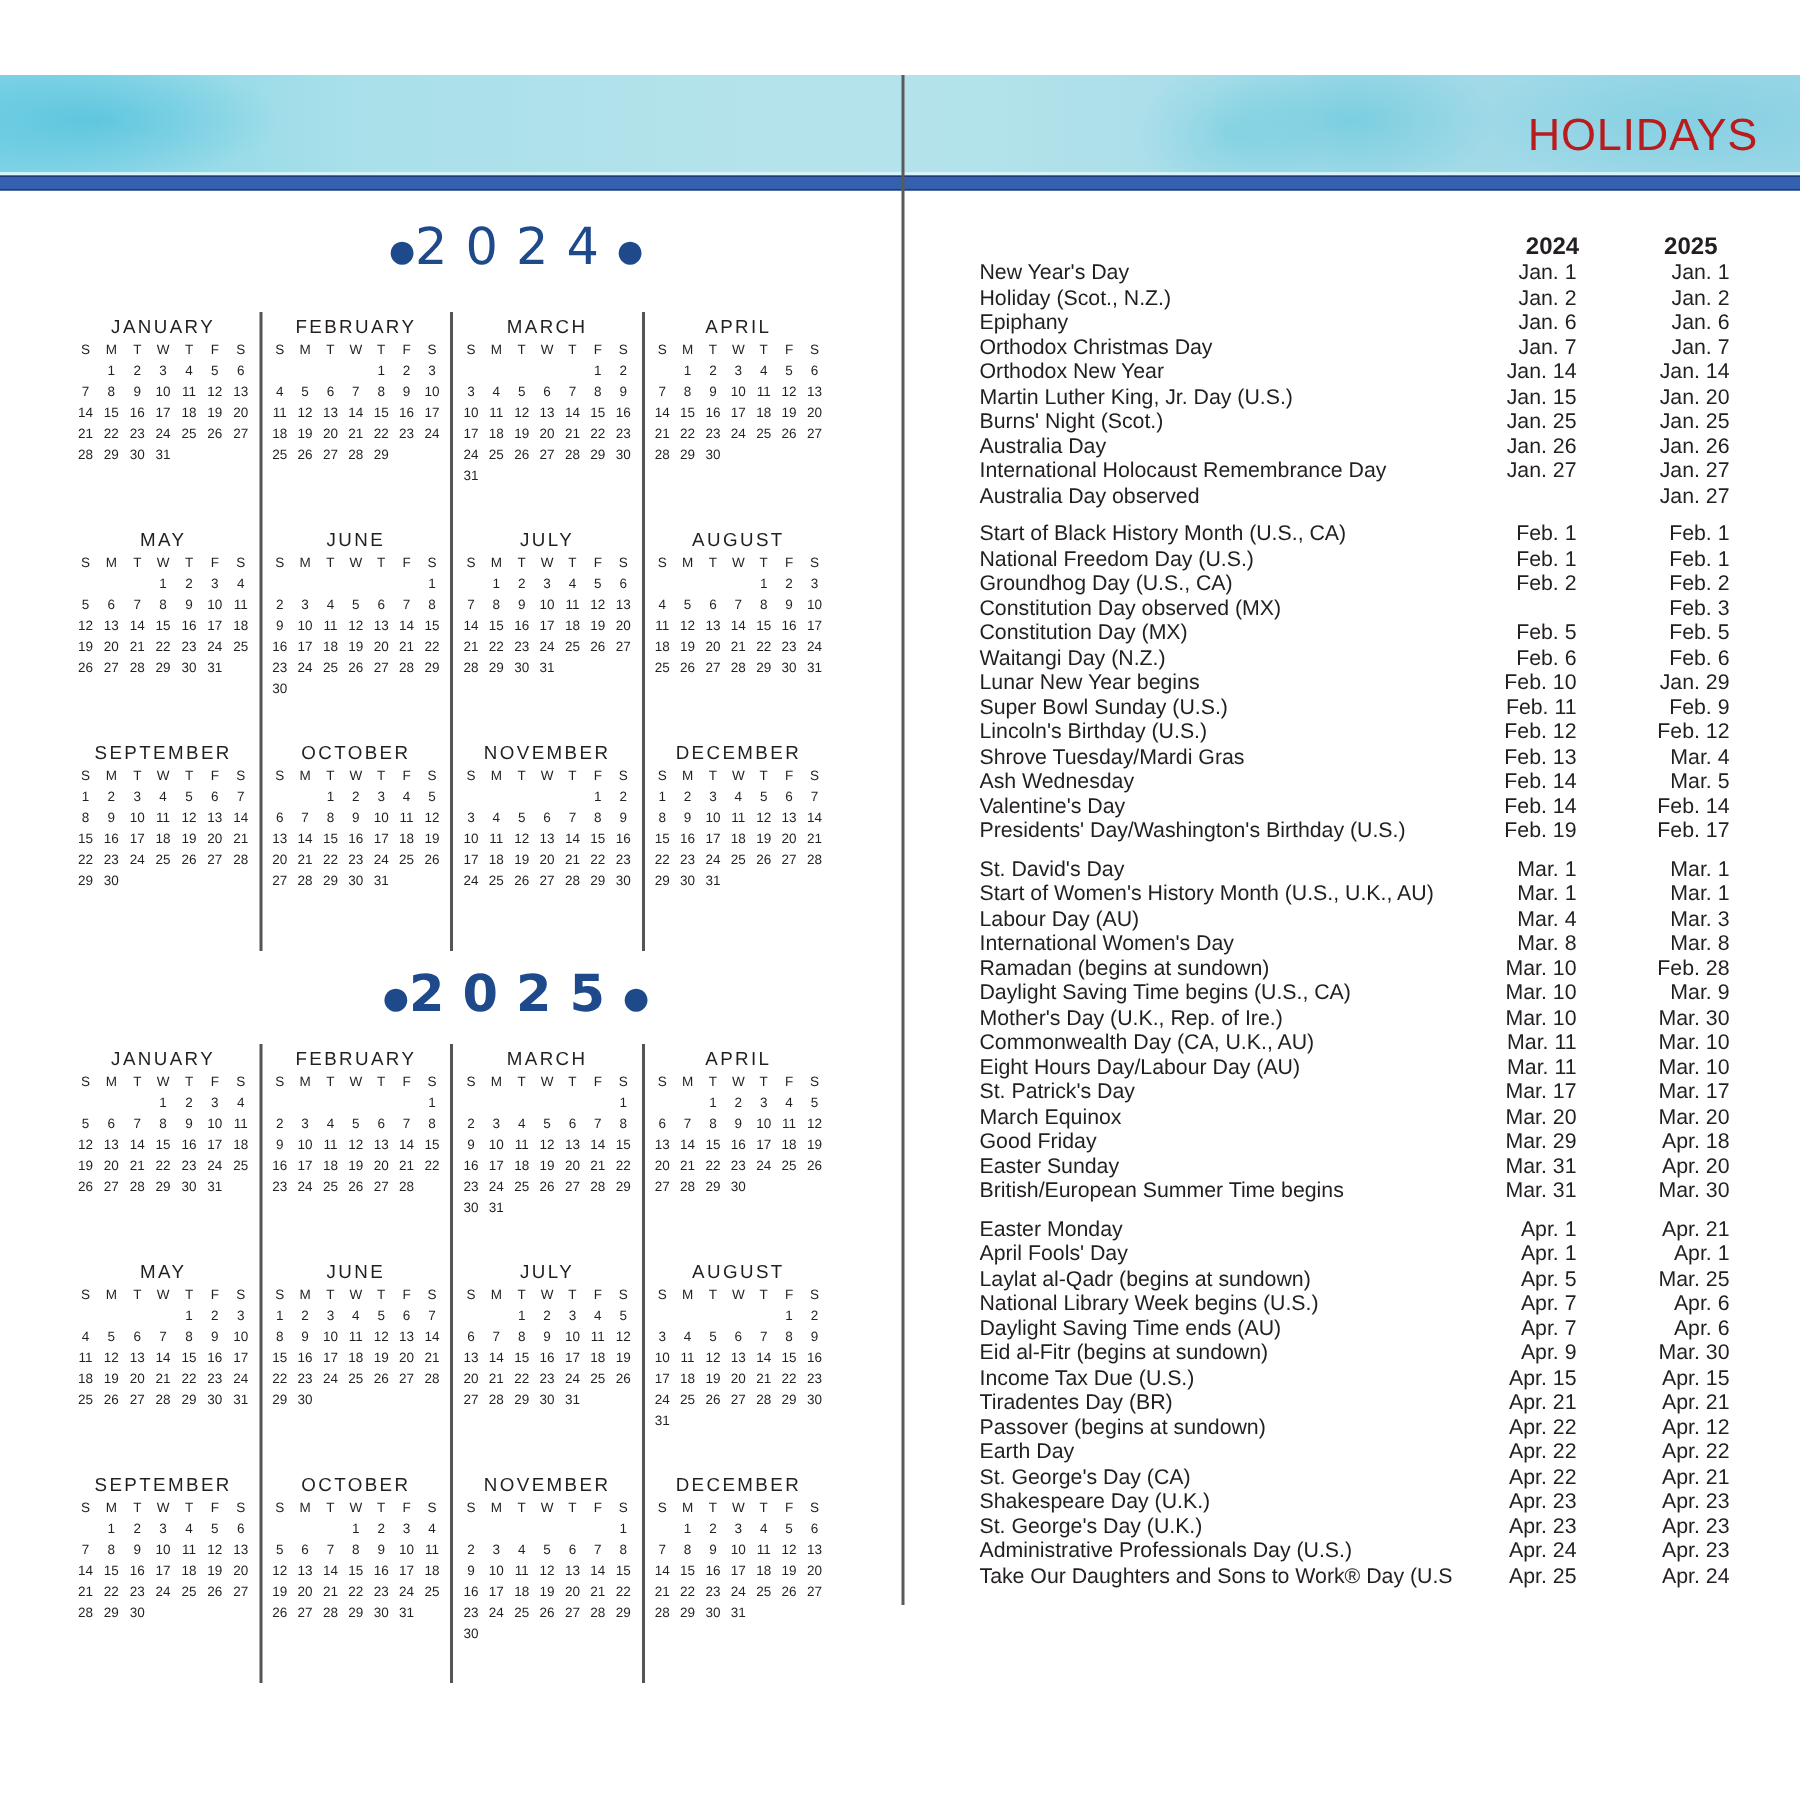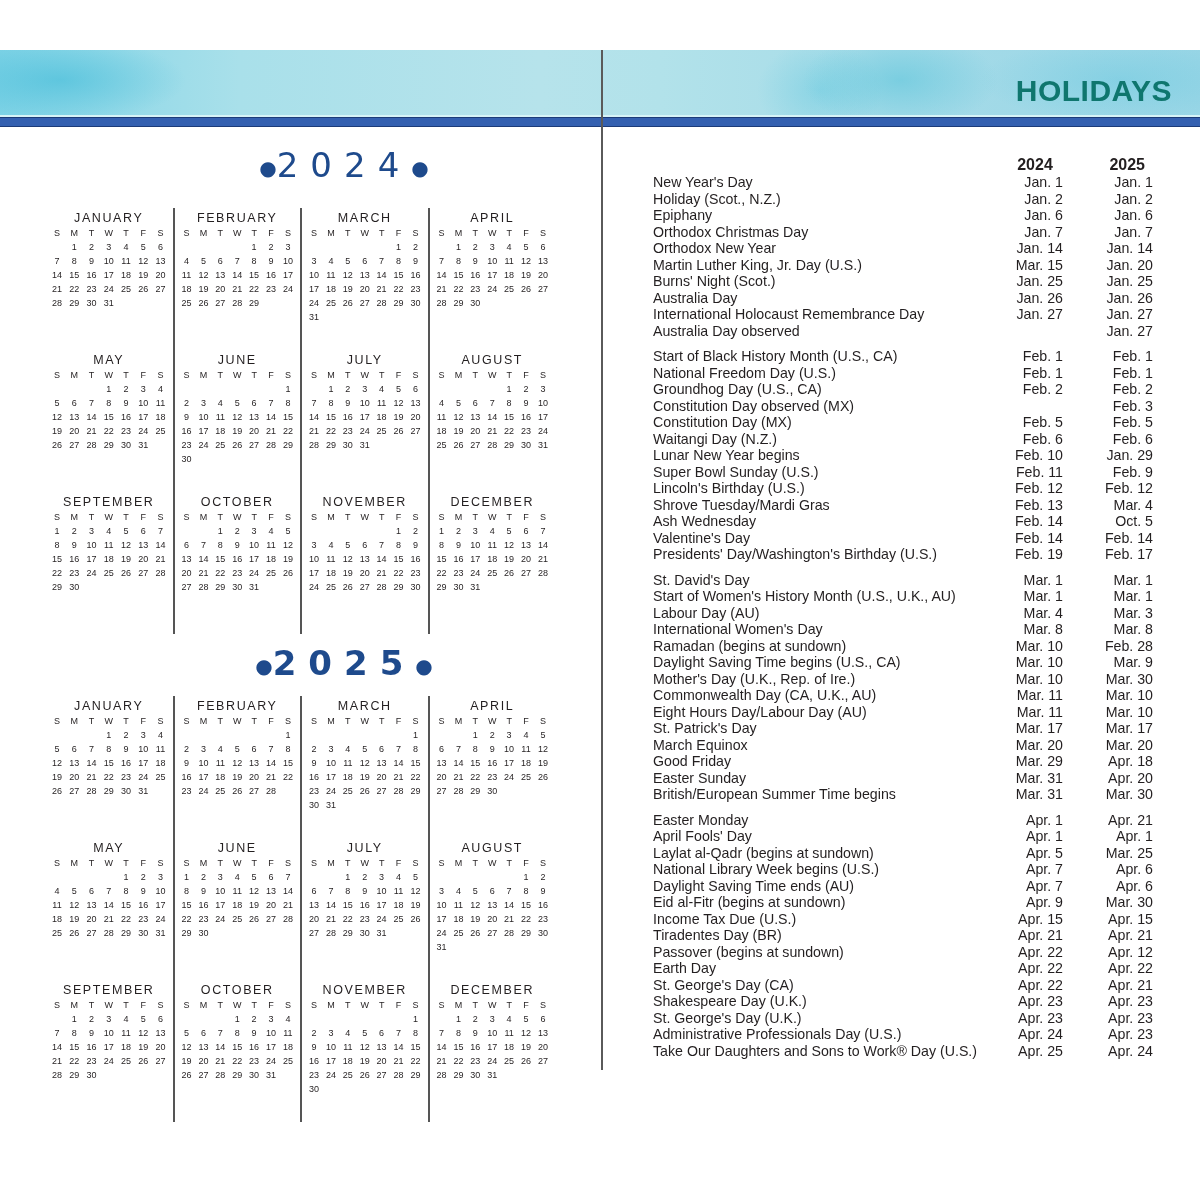--- a/index.html
+++ b/index.html
@@ -9,43 +9,43 @@
           background:
             radial-gradient(ellipse 180px 60px at 60px 30px, rgba(60,185,215,0.55), transparent 70%),
             radial-gradient(ellipse 140px 70px at 900px 30px, rgba(70,190,215,0.45), transparent 70%),
             radial-gradient(ellipse 90px 70px at 820px 40px, rgba(80,195,220,0.35), transparent 70%),
             radial-gradient(ellipse 200px 60px at 1120px 30px, rgba(90,195,220,0.35), transparent 70%),
             linear-gradient(90deg, #7fd3e6 0%, #a9e0ea 20%, #b6e3eb 45%, #b2e2ea 55%, #a5dbe8 75%, #99d6e6 100%); }
   .band-line { position:absolute; left:0; top:115px; width:1200px; height:2px; background:#d6f3f7; }
   .blue-bar { position:absolute; left:0; top:117px; width:1200px; height:10px; background:#3460b0;
               border-top:1px solid #1c3b78; border-bottom:1px solid #1c3b78; box-sizing:border-box; }
   .spine { position:absolute; left:601px; top:50px; width:2px; height:1020px; background:#5a5a5a; }
-  .holidays-title { position:absolute; right:28px; top:74px; font-size:30px; font-weight:bold;
-                    color:#0f766e; letter-spacing:0.5px; }
+  .holidays-title { position:absolute; right:28px; top:74px; font-size:30px; font-weight:normal;
+                    color:#b91c1c; letter-spacing:0.5px; }
 
   .year-title { position:absolute; left:0; width:600px; text-align:center; font-size:34px;
                 color:#1e4a8c; letter-spacing:12px; font-family:"DejaVu Sans", sans-serif;padding-left:44px; }
   .year-title .dot { font-size:20px; vertical-align:middle; letter-spacing:0; }
 
   .cal-grid { position:absolute; left:45px; width:510px; }
   .month-row { display:flex; height:142px; }
   .month { width:127.5px; box-sizing:border-box; padding:0 4px; position:relative; }
   .month.sep { border-left:2px solid #555; }
   .month-name { text-align:center; font-size:12.5px; letter-spacing:1.6px; height:16px; line-height:16px;
                 margin-top:2px; }
   .dow, .wk { display:flex; justify-content:space-between; font-size:9px; height:14px; line-height:14px; }
   .dow span, .wk span { width:16px; text-align:center; }
 
   .hol { position:absolute; left:653px; top:150px; width:500px; font-size:14.2px; }
   .hol-head { display:flex; height:24px; align-items:flex-end; font-weight:bold; font-size:16px; }
   .hol-head .c1 { flex:1; }
   .hol-head .c2 { width:80px; text-align:center; margin-right:0; }
   .hol-head .c3 { width:70px; text-align:right; padding-right:8px; }
   .grp { margin-bottom:9px; }
-  .hrow { display:flex; height:16.5px; line-height:16.5px; white-space:nowrap; }
+  .hrow { display:flex; height:16.5px; line-height:16.5px; white-space:nowrap;gap:12px; }
   .hrow .n { flex:1; overflow:hidden; }
   .hrow .d1 { width:80px; text-align:right; padding-right:10px; box-sizing:border-box; }
   .hrow .d2 { width:80px; text-align:right; }
 </style>
 </head>
 <body>
 
 <div class="band"></div>
 <div class="band-line"></div>
 <div class="blue-bar"></div>
@@ -1517,21 +1517,21 @@
           <span class="d1">Jan. 7</span>
           <span class="d2">Jan. 7</span>
         </div>
         <div class="hrow">
           <span class="n">Orthodox New Year</span>
           <span class="d1">Jan. 14</span>
           <span class="d2">Jan. 14</span>
         </div>
         <div class="hrow">
           <span class="n">Martin Luther King, Jr. Day (U.S.)</span>
-          <span class="d1">Mar. 15</span>
+          <span class="d1">Jan. 15</span>
           <span class="d2">Jan. 20</span>
         </div>
         <div class="hrow">
           <span class="n">Burns' Night (Scot.)</span>
           <span class="d1">Jan. 25</span>
           <span class="d2">Jan. 25</span>
         </div>
         <div class="hrow">
           <span class="n">Australia Day</span>
           <span class="d1">Jan. 26</span>
@@ -1595,21 +1595,21 @@
           <span class="d2">Feb. 12</span>
         </div>
         <div class="hrow">
           <span class="n">Shrove Tuesday/Mardi Gras</span>
           <span class="d1">Feb. 13</span>
           <span class="d2">Mar. 4</span>
         </div>
         <div class="hrow">
           <span class="n">Ash Wednesday</span>
           <span class="d1">Feb. 14</span>
-          <span class="d2">Oct. 5</span>
+          <span class="d2">Mar. 5</span>
         </div>
         <div class="hrow">
           <span class="n">Valentine's Day</span>
           <span class="d1">Feb. 14</span>
           <span class="d2">Feb. 14</span>
         </div>
         <div class="hrow">
           <span class="n">Presidents' Day/Washington's Birthday (U.S.)</span>
           <span class="d1">Feb. 19</span>
           <span class="d2">Feb. 17</span>

